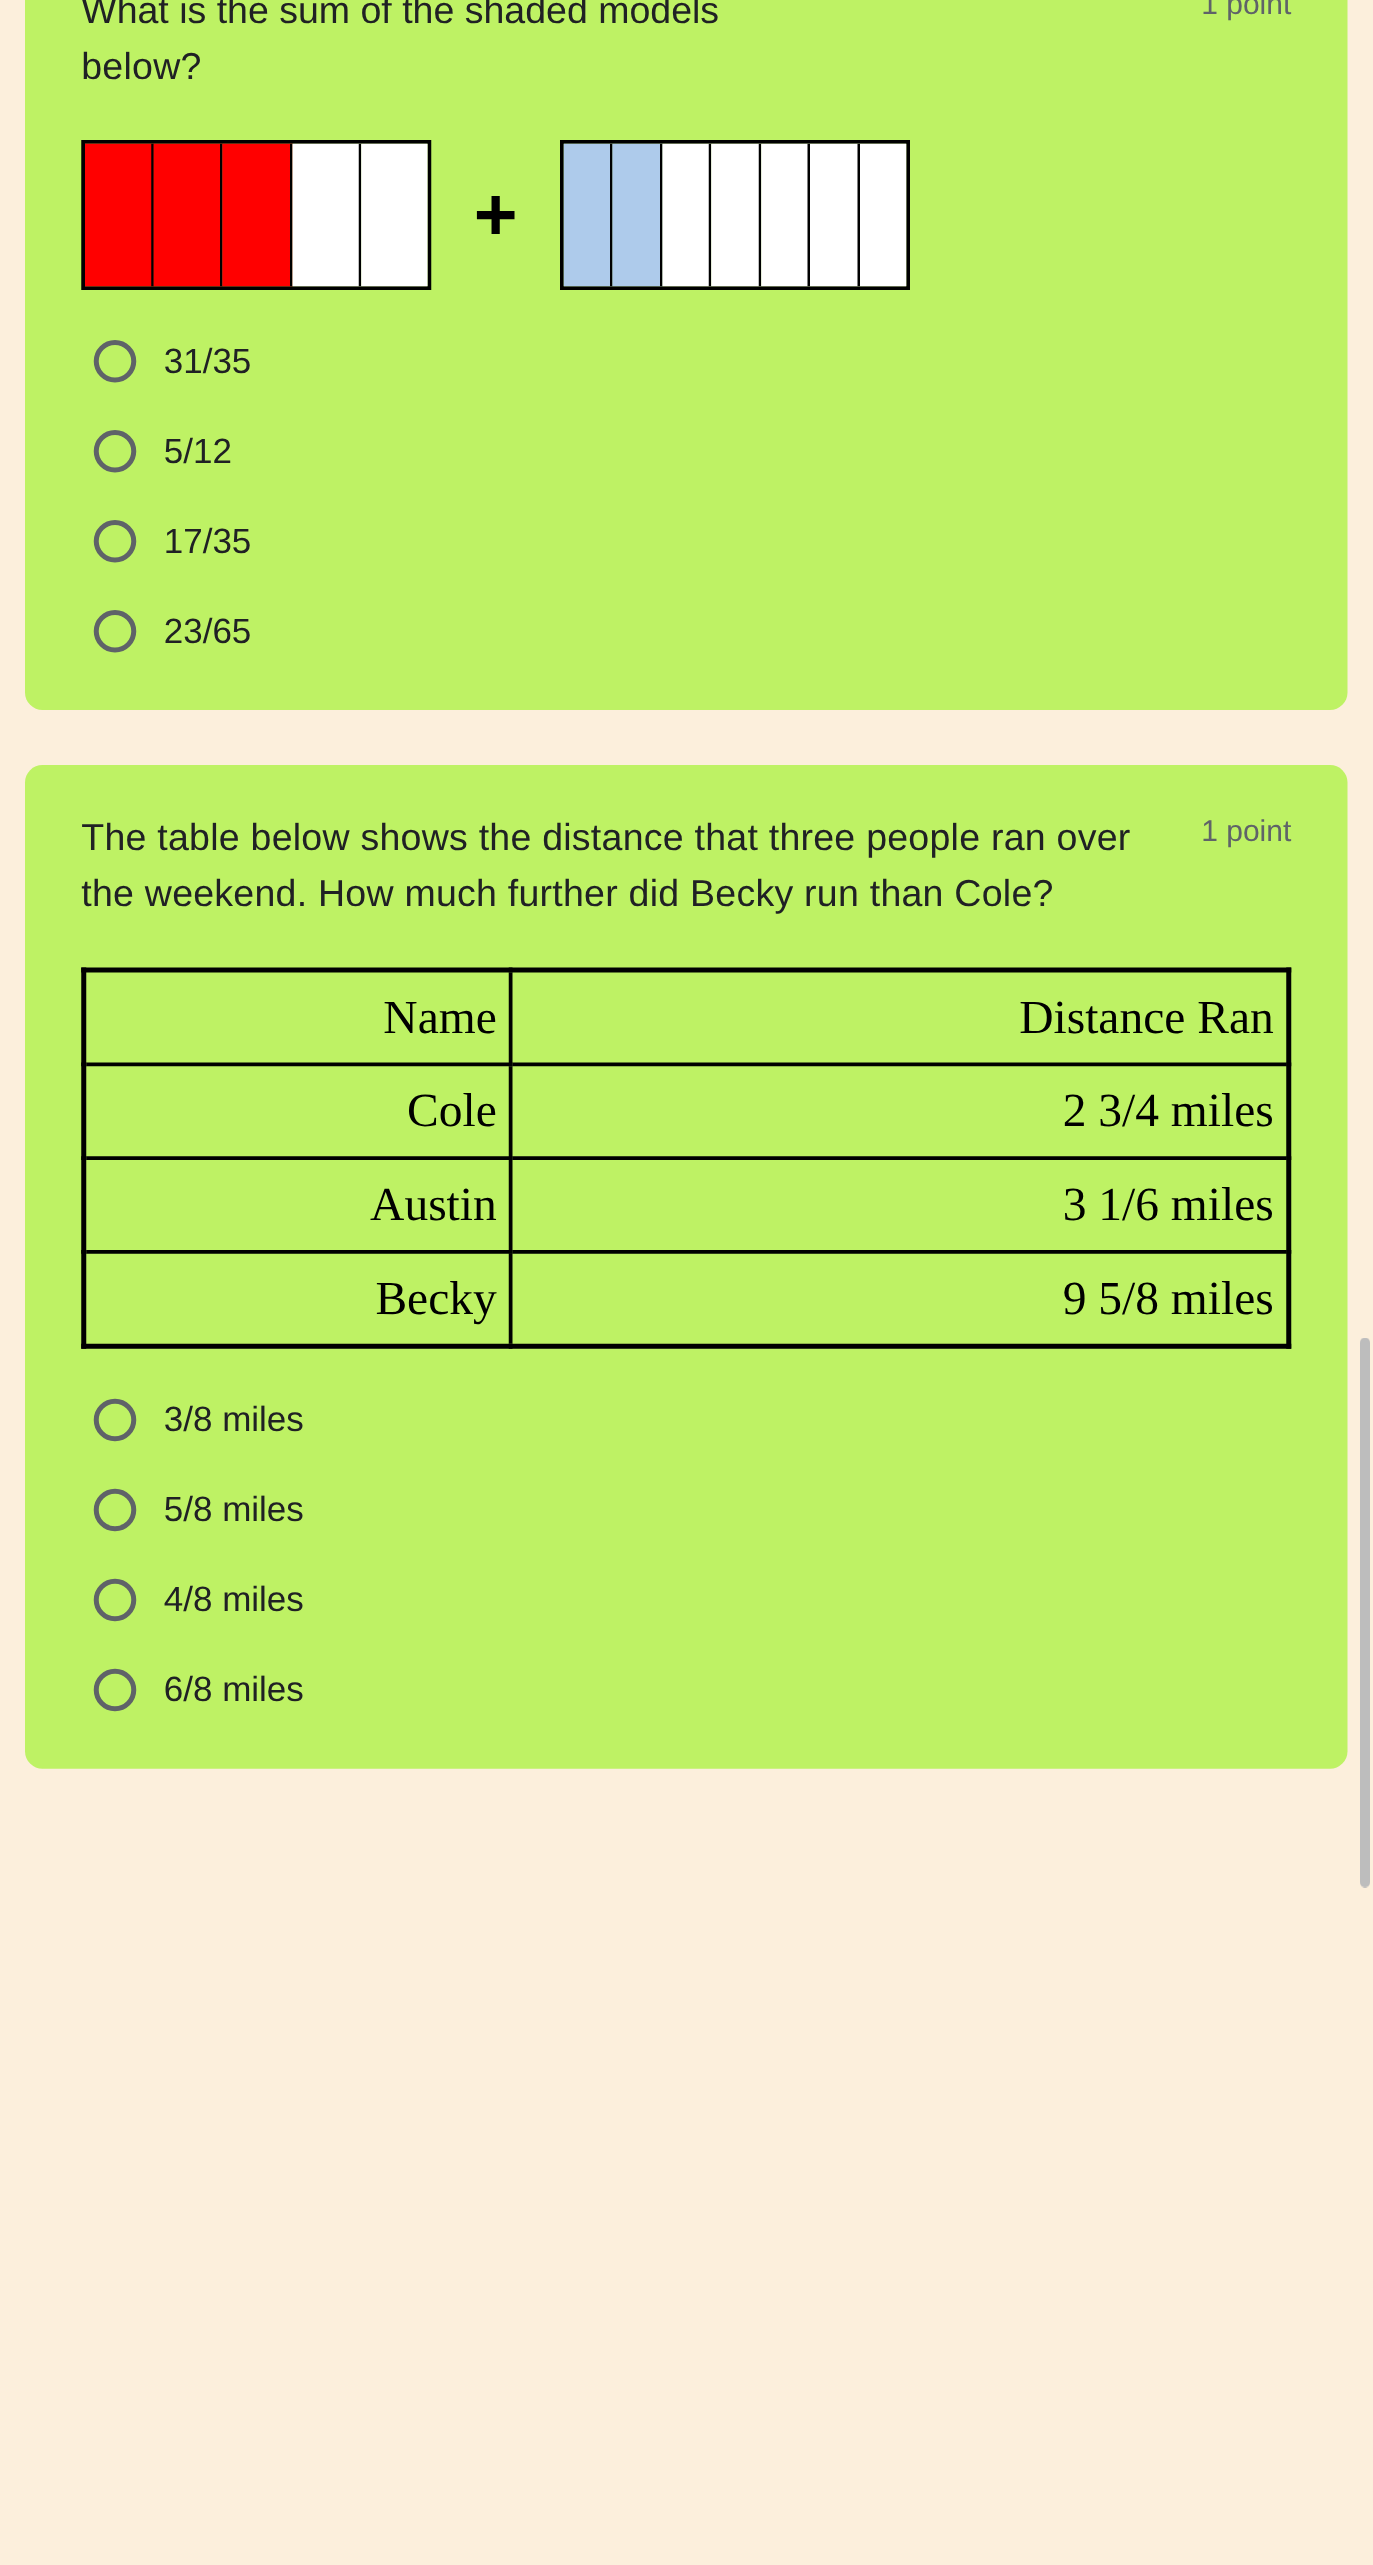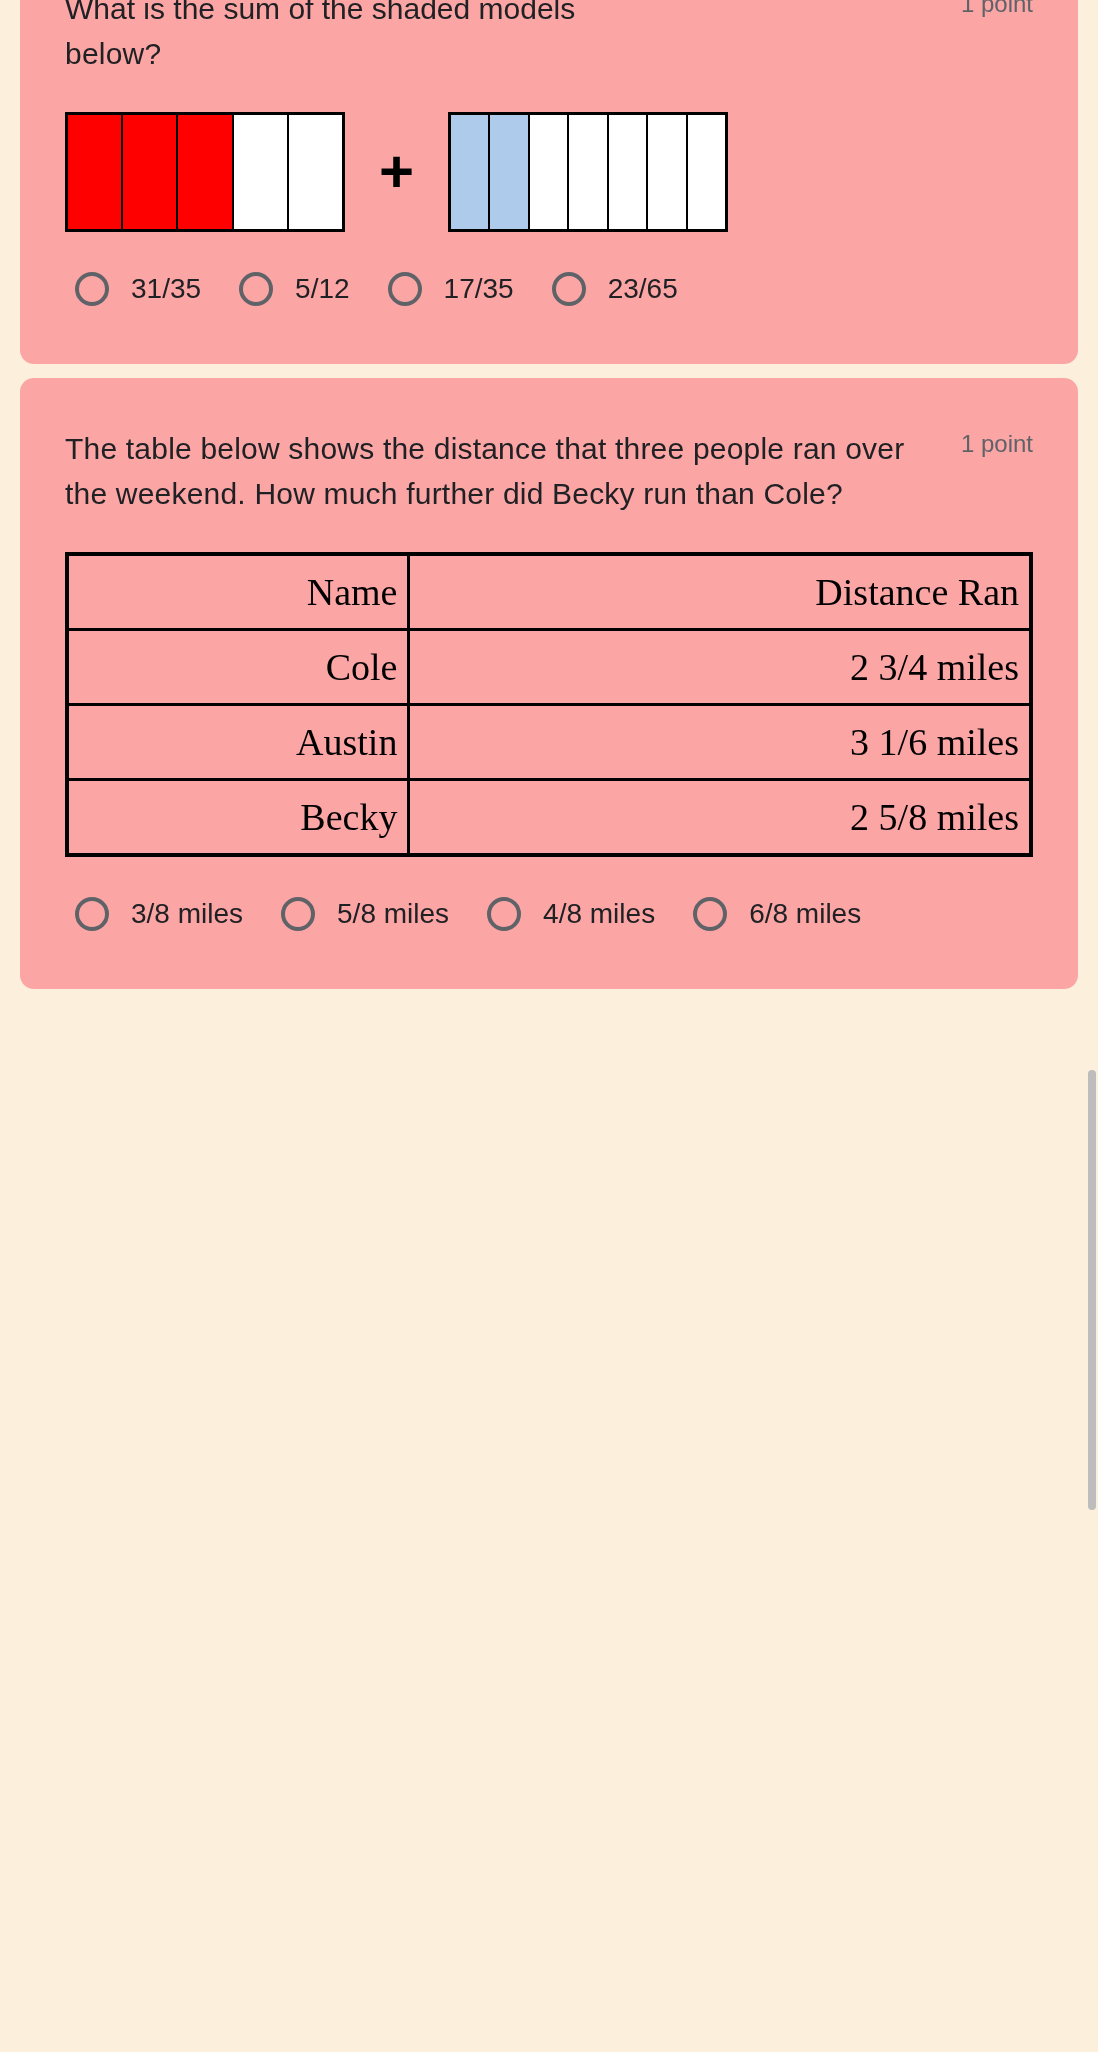--- a/index.html
+++ b/index.html
@@ -7,24 +7,24 @@
       margin: 0;
       padding: 0;
     }
     body {
       background: #fcefdc;
       font-family: Arial, sans-serif;
       padding: 0 20px;
       width: 1098px;
     }
     .card {
-      background: #fca5a5;
+      background: #bef264;
       border-radius: 14px;
-      padding: 48px 45px;
-      margin-bottom: 14px;
+      padding: 36px 45px;
+      margin-bottom: 44px;
       position: relative;
     }
     .question-row {
       display: flex;
       justify-content: space-between;
       align-items: flex-start;
       gap: 20px;
       margin-bottom: 36px;
     }
     .question-text {
@@ -73,21 +73,21 @@
     }
     .plus-sign {
       font-size: 60px;
       font-weight: 900;
       color: #000;
       line-height: 1;
       font-family: Arial, sans-serif;
     }
     .options {
       display: flex;
-      flex-direction: row;
+      flex-direction: column;
       gap: 38px;
       padding-left: 10px;
       padding-bottom: 10px;
     }
     .option {
       display: flex;
       align-items: center;
       gap: 22px;
       cursor: pointer;
     }
@@ -209,21 +209,21 @@
       <tr>
         <td>Cole</td>
         <td>2 3/4 miles</td>
       </tr>
       <tr>
         <td>Austin</td>
         <td>3 1/6 miles</td>
       </tr>
       <tr>
         <td>Becky</td>
-        <td>2 5/8 miles</td>
+        <td>9 5/8 miles</td>
       </tr>
     </tbody>
       </table>
   </div>
 
   <div class="options">
     <div class="option">
       <div class="radio-circle"></div>
       <div class="option-label">3/8 miles</div>
     </div>

